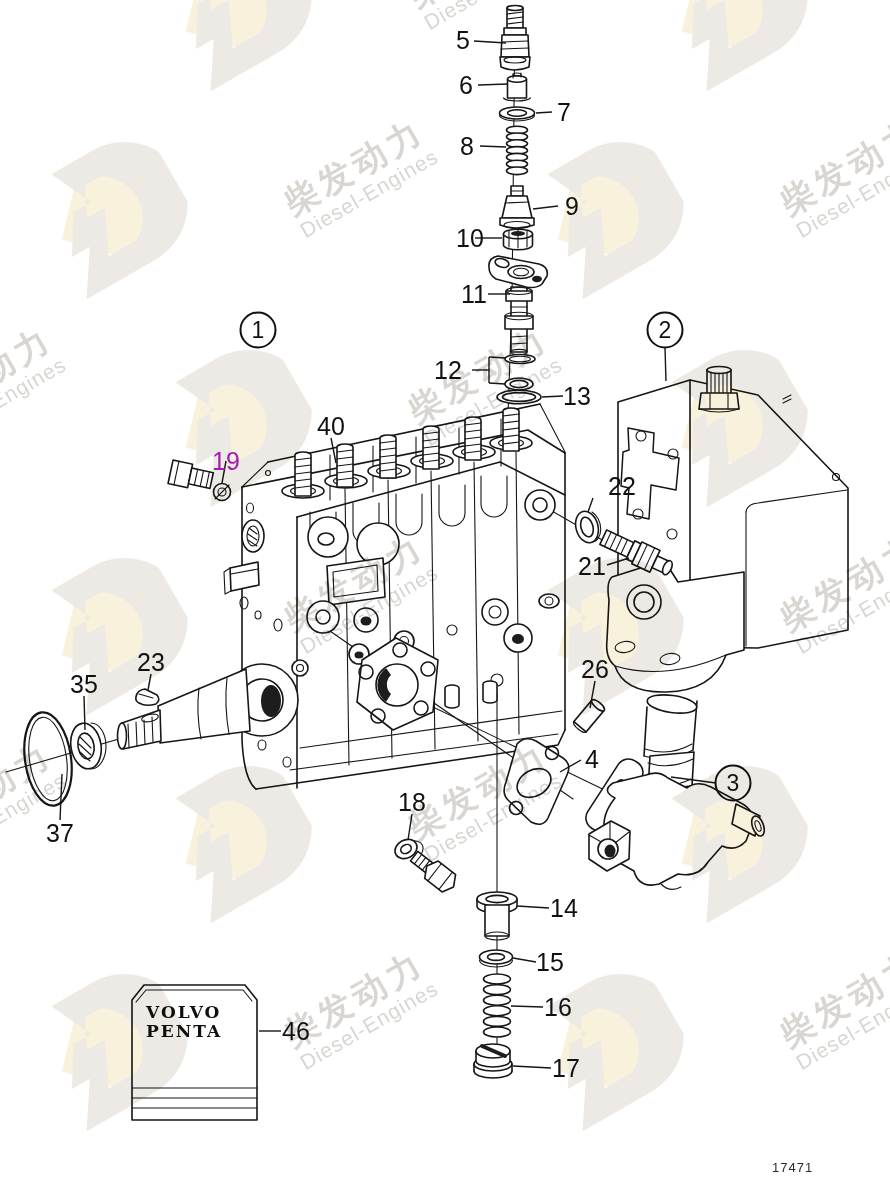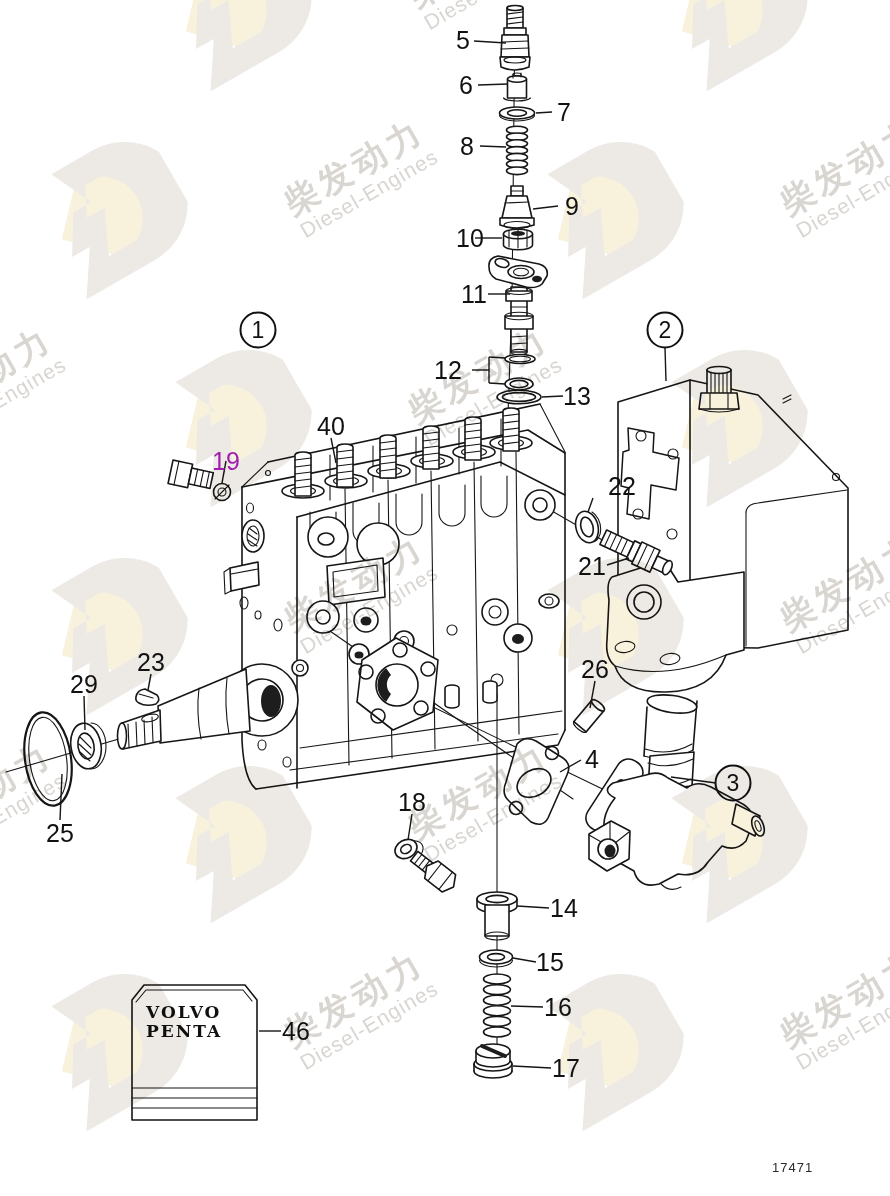--- a/index.html
+++ b/index.html
@@ -531,20 +531,20 @@
       <div class="cl" style="left: 564px; top: 908px; color: rgb(17, 17, 17);">14</div>
       <div class="cl" style="left: 550px; top: 962px; color: rgb(17, 17, 17);">15</div>
       <div class="cl" style="left: 558px; top: 1007px; color: rgb(17, 17, 17);">16</div>
       <div class="cl" style="left: 566px; top: 1068px; color: rgb(17, 17, 17);">17</div>
       <div class="cl" style="left: 412px; top: 802px; color: rgb(17, 17, 17);">18</div>
       <div class="cl" style="left: 226px; top: 449px; color: #a21caf; margin-top: 12px;">19</div>
       <div class="cl" style="left: 331px; top: 426px; color: rgb(17, 17, 17);">40</div>
       <div class="cl" style="left: 592px; top: 566px; color: rgb(17, 17, 17);">21</div>
       <div class="cl" style="left: 593px; top: 486px; color: rgb(17, 17, 17); margin-left: 29px;">22</div>
       <div class="cl" style="left: 151px; top: 662px; color: rgb(17, 17, 17);">23</div>
-      <div class="cl" style="left: 84px; top: 684px; color: rgb(17, 17, 17);">29</div>
-      <div class="cl" style="left: 60px; top: 833px; color: rgb(17, 17, 17);">25</div>
+      <div class="cl" style="left: 84px; top: 684px; color: rgb(17, 17, 17);">35</div>
+      <div class="cl" style="left: 60px; top: 833px; color: rgb(17, 17, 17);">37</div>
       <div class="cl" style="left: 595px; top: 669px; color: rgb(17, 17, 17);">26</div>
       <div class="cl" style="left: 296px; top: 1031px; color: rgb(17, 17, 17);">46</div>
     </div>
 
   <div class="drawing-number">17471</div>
 </div>
 
 </body></html>

